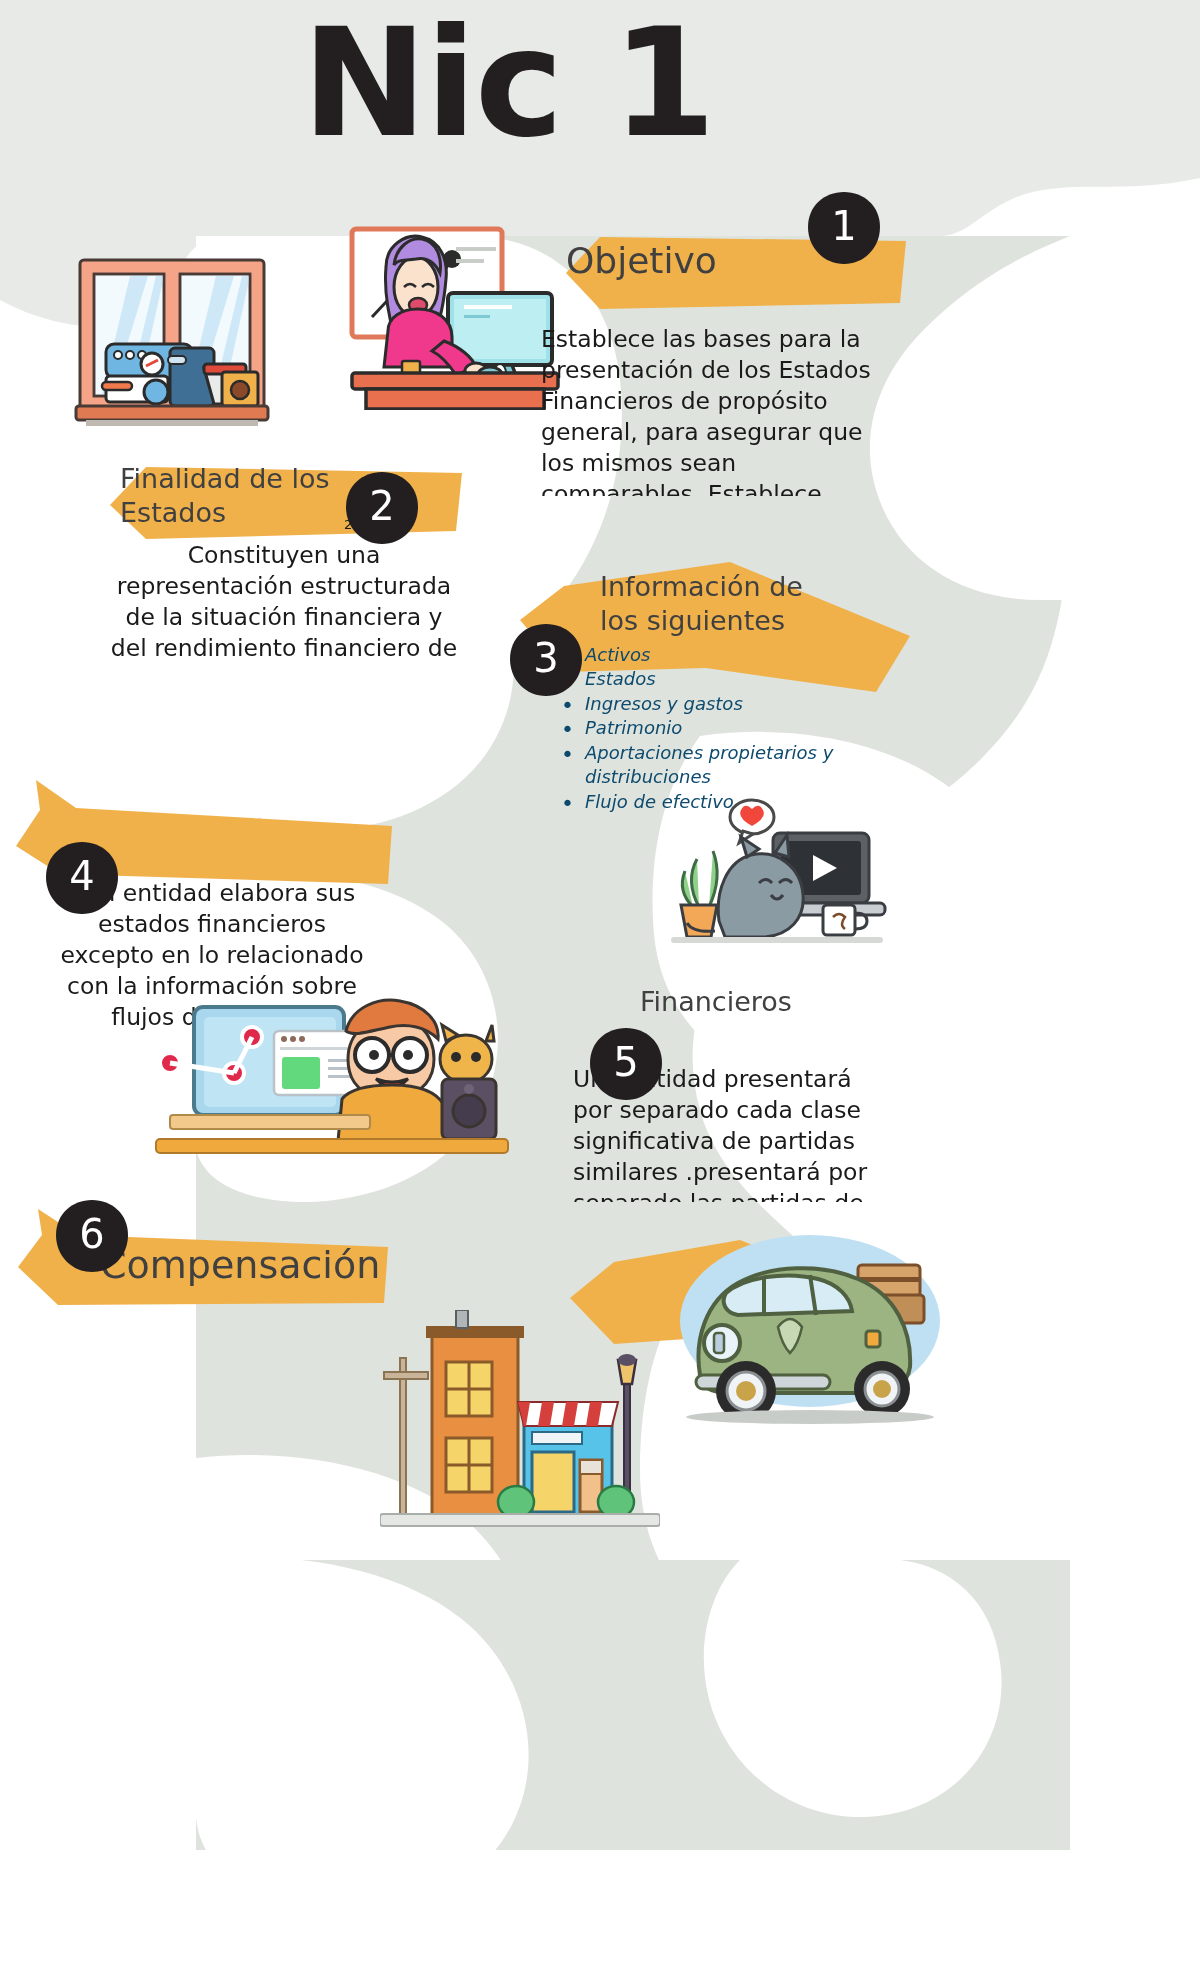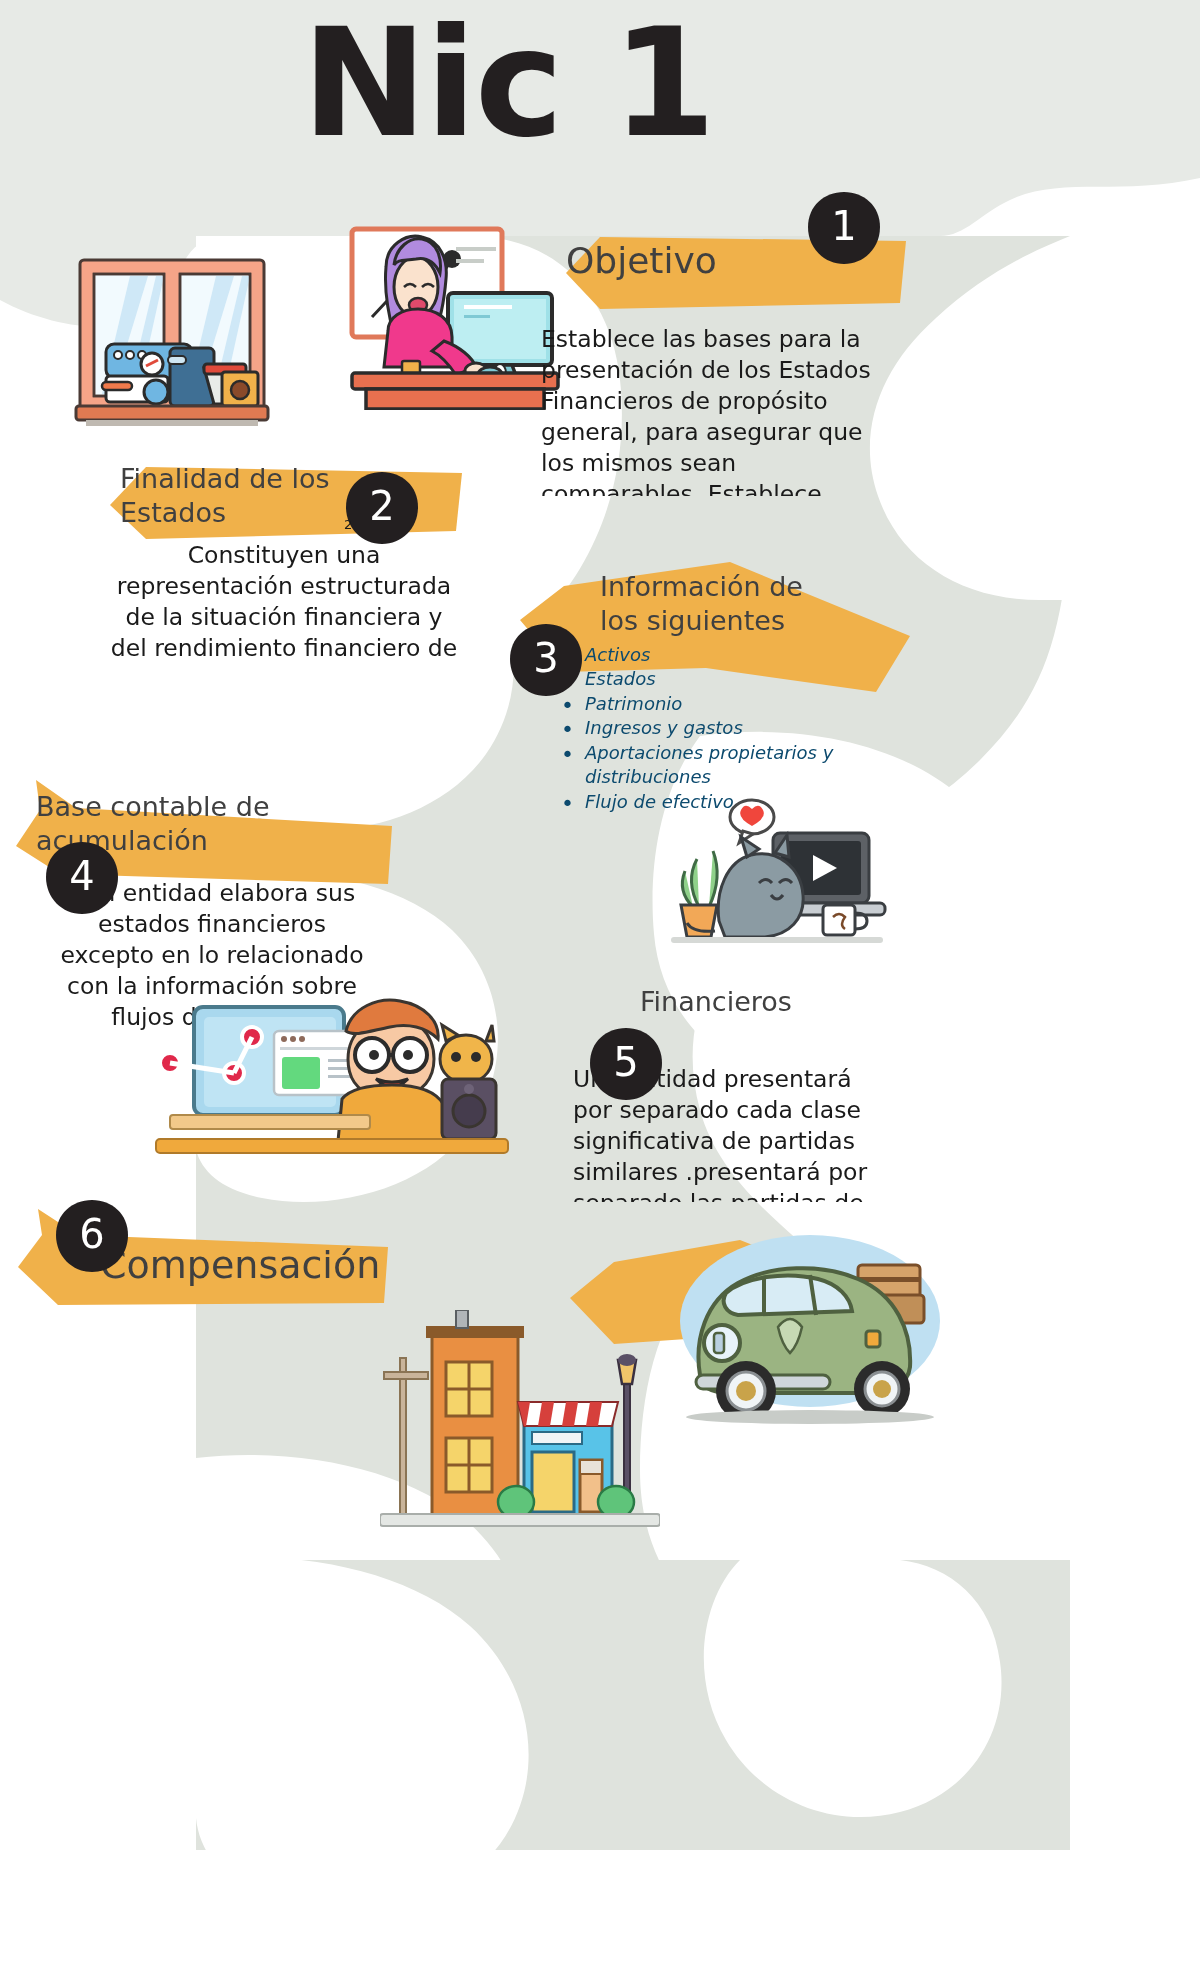--- a/index.html
+++ b/index.html
@@ -242,22 +242,22 @@
 los siguientes</div>
   <div class="badge" style="left:508px; top:622px;">
     <svg class="blob" viewBox="0 0 76 76">
         <path d="M38,2 C58,2 74,16 74,37 C74,58 58,74 38,74 C18,74 2,58 2,37 C2,16 18,2 38,2 Z" fill="#231f20"></path>
       </svg>
     <span class="num">3</span>
   </div>
   <ul class="bullets" style="left:553px; top:643px; width:350px;">
     <li>Activos</li>
     <li>Estados</li>
+    <li>Ingresos y gastos</li>
     <li>Patrimonio</li>
-    <li>Ingresos y gastos</li>
     <li>Aportaciones propietarios y distribuciones</li>
     <li>Flujo de efectivo</li>
   </ul>
 
   <div class="ill front" style="left:655px; top:795px;">
     <svg width="240" height="165" viewBox="0 0 240 165" xmlns="http://www.w3.org/2000/svg">
 
       <ellipse cx="97" cy="22" rx="22" ry="17" fill="#ffffff" stroke="#4a4a4a" stroke-width="3"></ellipse>
       <path d="M88,36 L84,48 L98,39 Z" fill="#ffffff" stroke="#4a4a4a" stroke-width="3"></path>
       <path d="M97,14 q-7,-7 -11,1 q-4,8 11,16 q15,-8 11,-16 q-4,-8 -11,-1 Z" fill="#f0463c"></path>
@@ -285,22 +285,20 @@
       <path d="M178,122 q6,-6 12,0 q-6,8 0,12" fill="none" stroke="#7a4a2a" stroke-width="2.5"></path>
       <rect x="16" y="142" width="212" height="6" rx="3" fill="#d6d9d6"></rect>
     </svg>
   </div>
 
   <div class="ribbon" style="left:16px; top:770px;">
     <svg width="376" height="120" viewBox="0 0 376 120">
         <polygon points="0,76 24,40 20,10 60,38 376,56 372,114 44,104" fill="#f0b14a"></polygon>
       </svg>
   </div>
-  <div class="ribbon-label" style="left:36px; top:790px; width:320px;">Base contable de
-acumulación</div>
   <div class="badge" style="left:44px; top:840px;">
     <svg class="blob" viewBox="0 0 76 76">
         <path d="M38,2 C58,2 74,16 74,37 C74,58 58,74 38,74 C18,74 2,58 2,37 C2,16 18,2 38,2 Z" fill="#231f20"></path>
       </svg>
     <span class="num">4</span>
   </div>
   <div class="para" style="left:52px; top:878px; width:320px;">Una entidad elabora sus estados financieros excepto en lo relacionado con la información sobre flujos de efectivo</div>
 
   <div class="ill front" style="left:152px; top:975px;">
     <svg width="360" height="185" viewBox="0 0 360 185" xmlns="http://www.w3.org/2000/svg">

